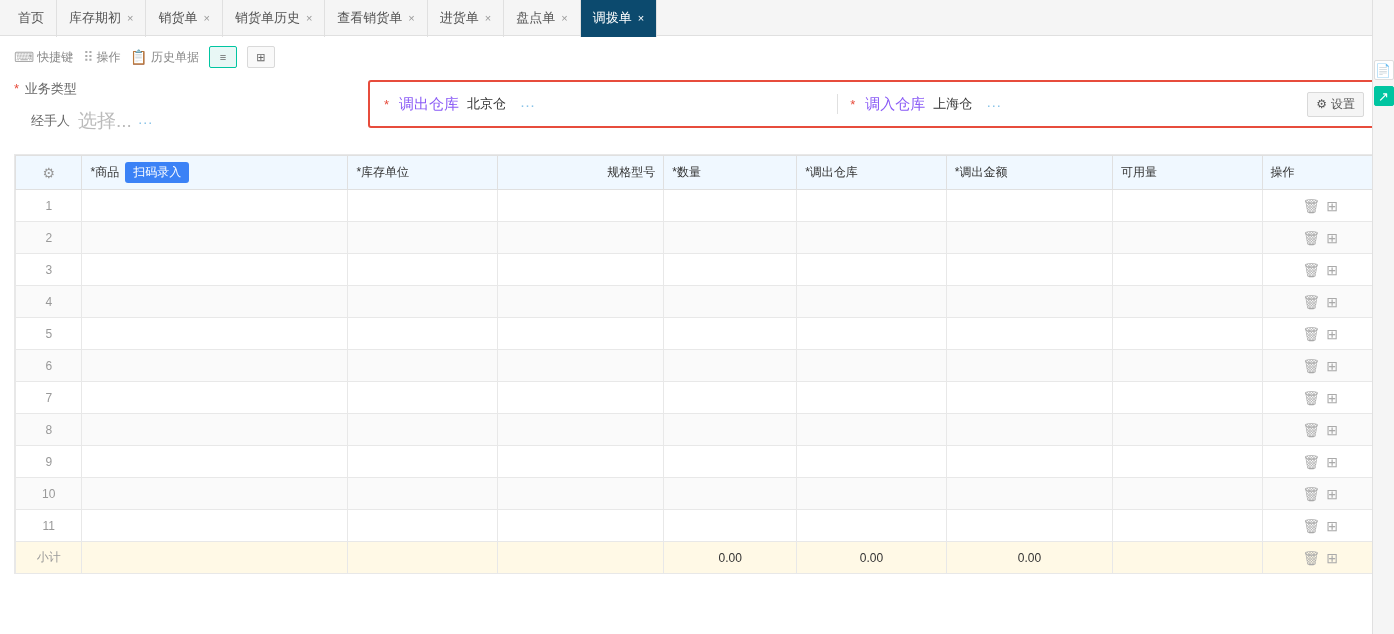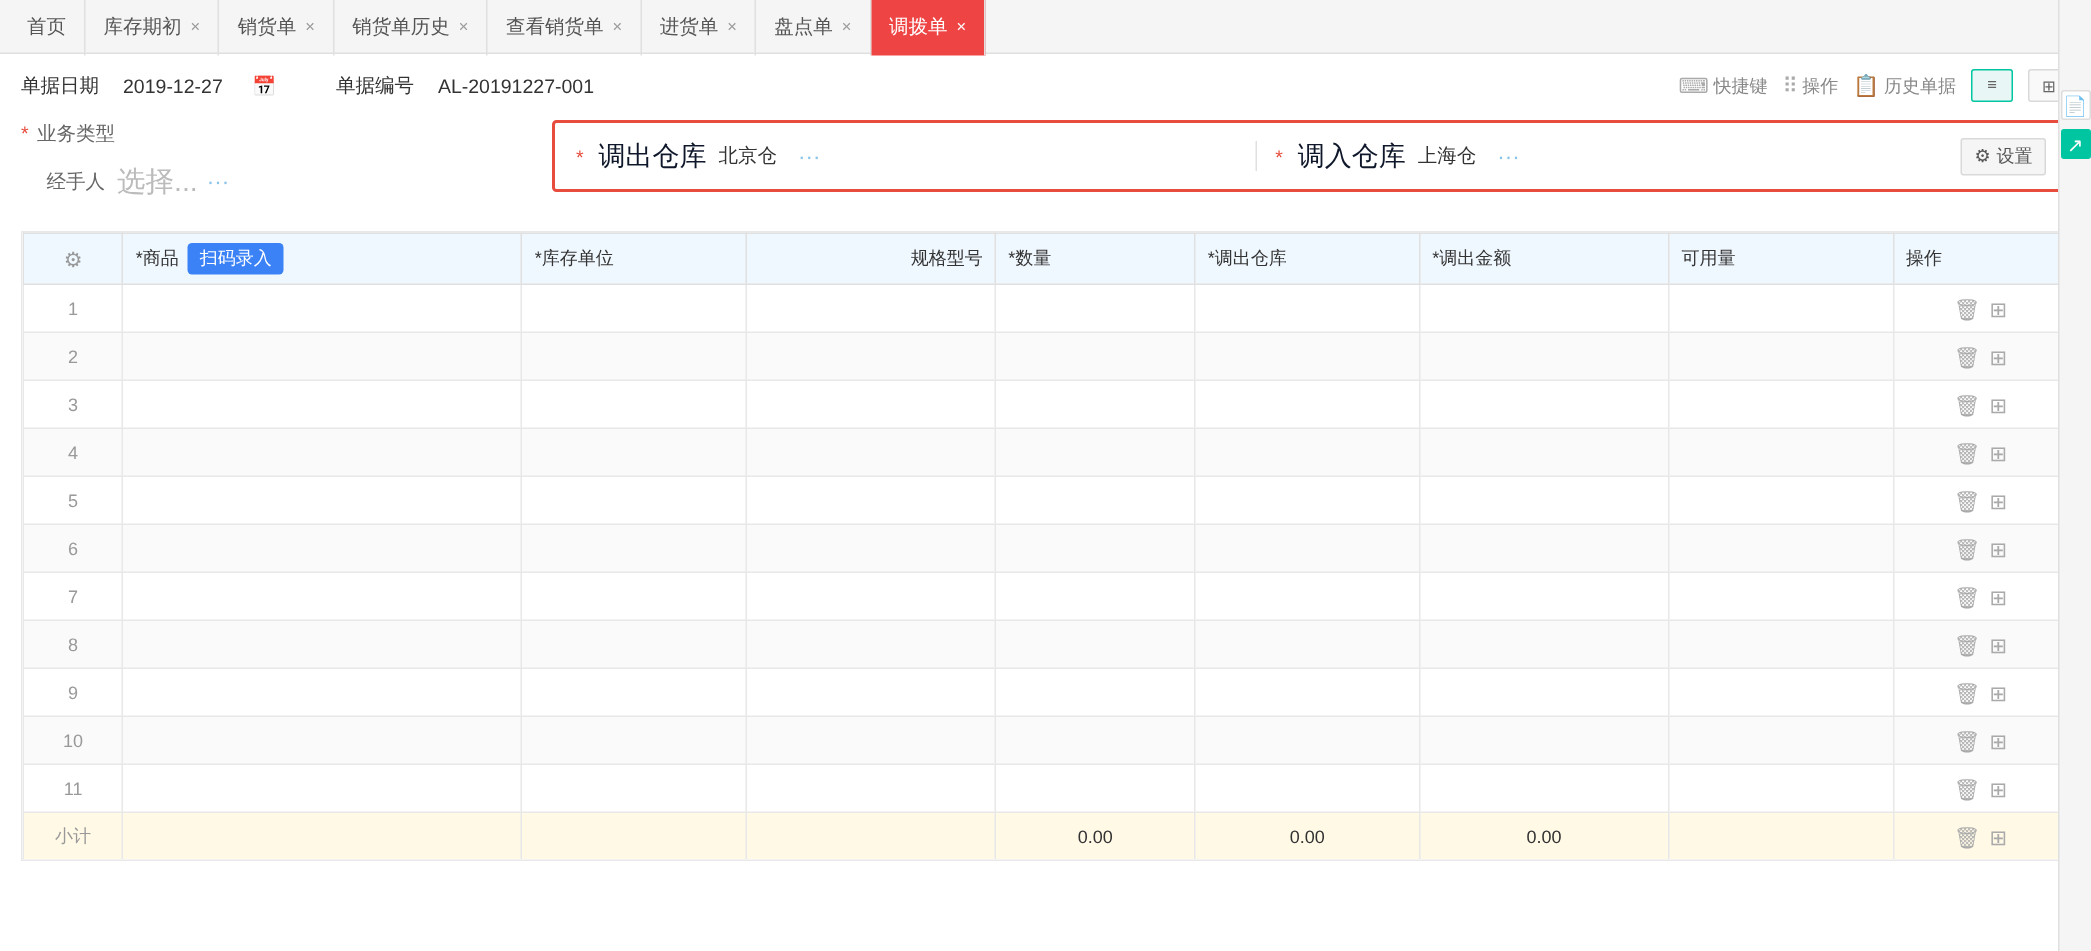--- a/index.html
+++ b/index.html
@@ -19,21 +19,21 @@
       align-items: center;
       padding: 0 12px;
       height: 38px;
       cursor: pointer;
       white-space: nowrap;
       color: #555;
       border-right: 1px solid #e0e0e0;
     }
     .tab-item:first-child { padding-left: 10px; }
     .tab-item.active {
-      background: #ef4444;
+      background: #0c4a6e;
       color: #fff;
     }
     .tab-item .close-icon {
       margin-left: 6px;
       font-size: 11px;
       color: #999;
       cursor: pointer;
     }
     .tab-item.active .close-icon { color: #fff; }
 
@@ -140,22 +140,22 @@
       padding: 0 6px;
     }
 
     .warehouse-field {
       display: flex;
       align-items: center;
       gap: 8px;
       flex: 1;
     }
     .warehouse-label {
-      color: #0f172a;
-      font-size: 18px;
+      color: #8b5cf6;
+      font-size: 15px;
       white-space: nowrap;
     }
     .warehouse-value {
       color: #333;
       font-size: 13px;
       font-weight: 500;
     }
     .warehouse-separator {
       width: 1px;
       height: 20px;
@@ -330,28 +330,20 @@
   <div class="tab-item active">
     <span>调拨单</span>
     <span class="close-icon">×</span>
   </div>
   <div class="close-window">×</div>
 </div>
 
 <div class="main-content">
 
   <div class="header-row">
-    <div class="header-left">
-      <span class="field-label">单据日期</span>
-      <span class="field-value">2019-12-27</span>
-      <span class="date-icon">📅</span>
-      &nbsp;&nbsp;
-      <span class="field-label">单据编号</span>
-      <span class="field-value">AL-20191227-001</span>
-    </div>
     <div class="header-right">
       <div class="header-action">
         <span class="toolbar-icon">⌨</span>
         <span>快捷键</span>
       </div>
       <div class="header-action">
         <span class="toolbar-icon">⠿</span>
         <span>操作</span>
       </div>
       <div class="header-action">

